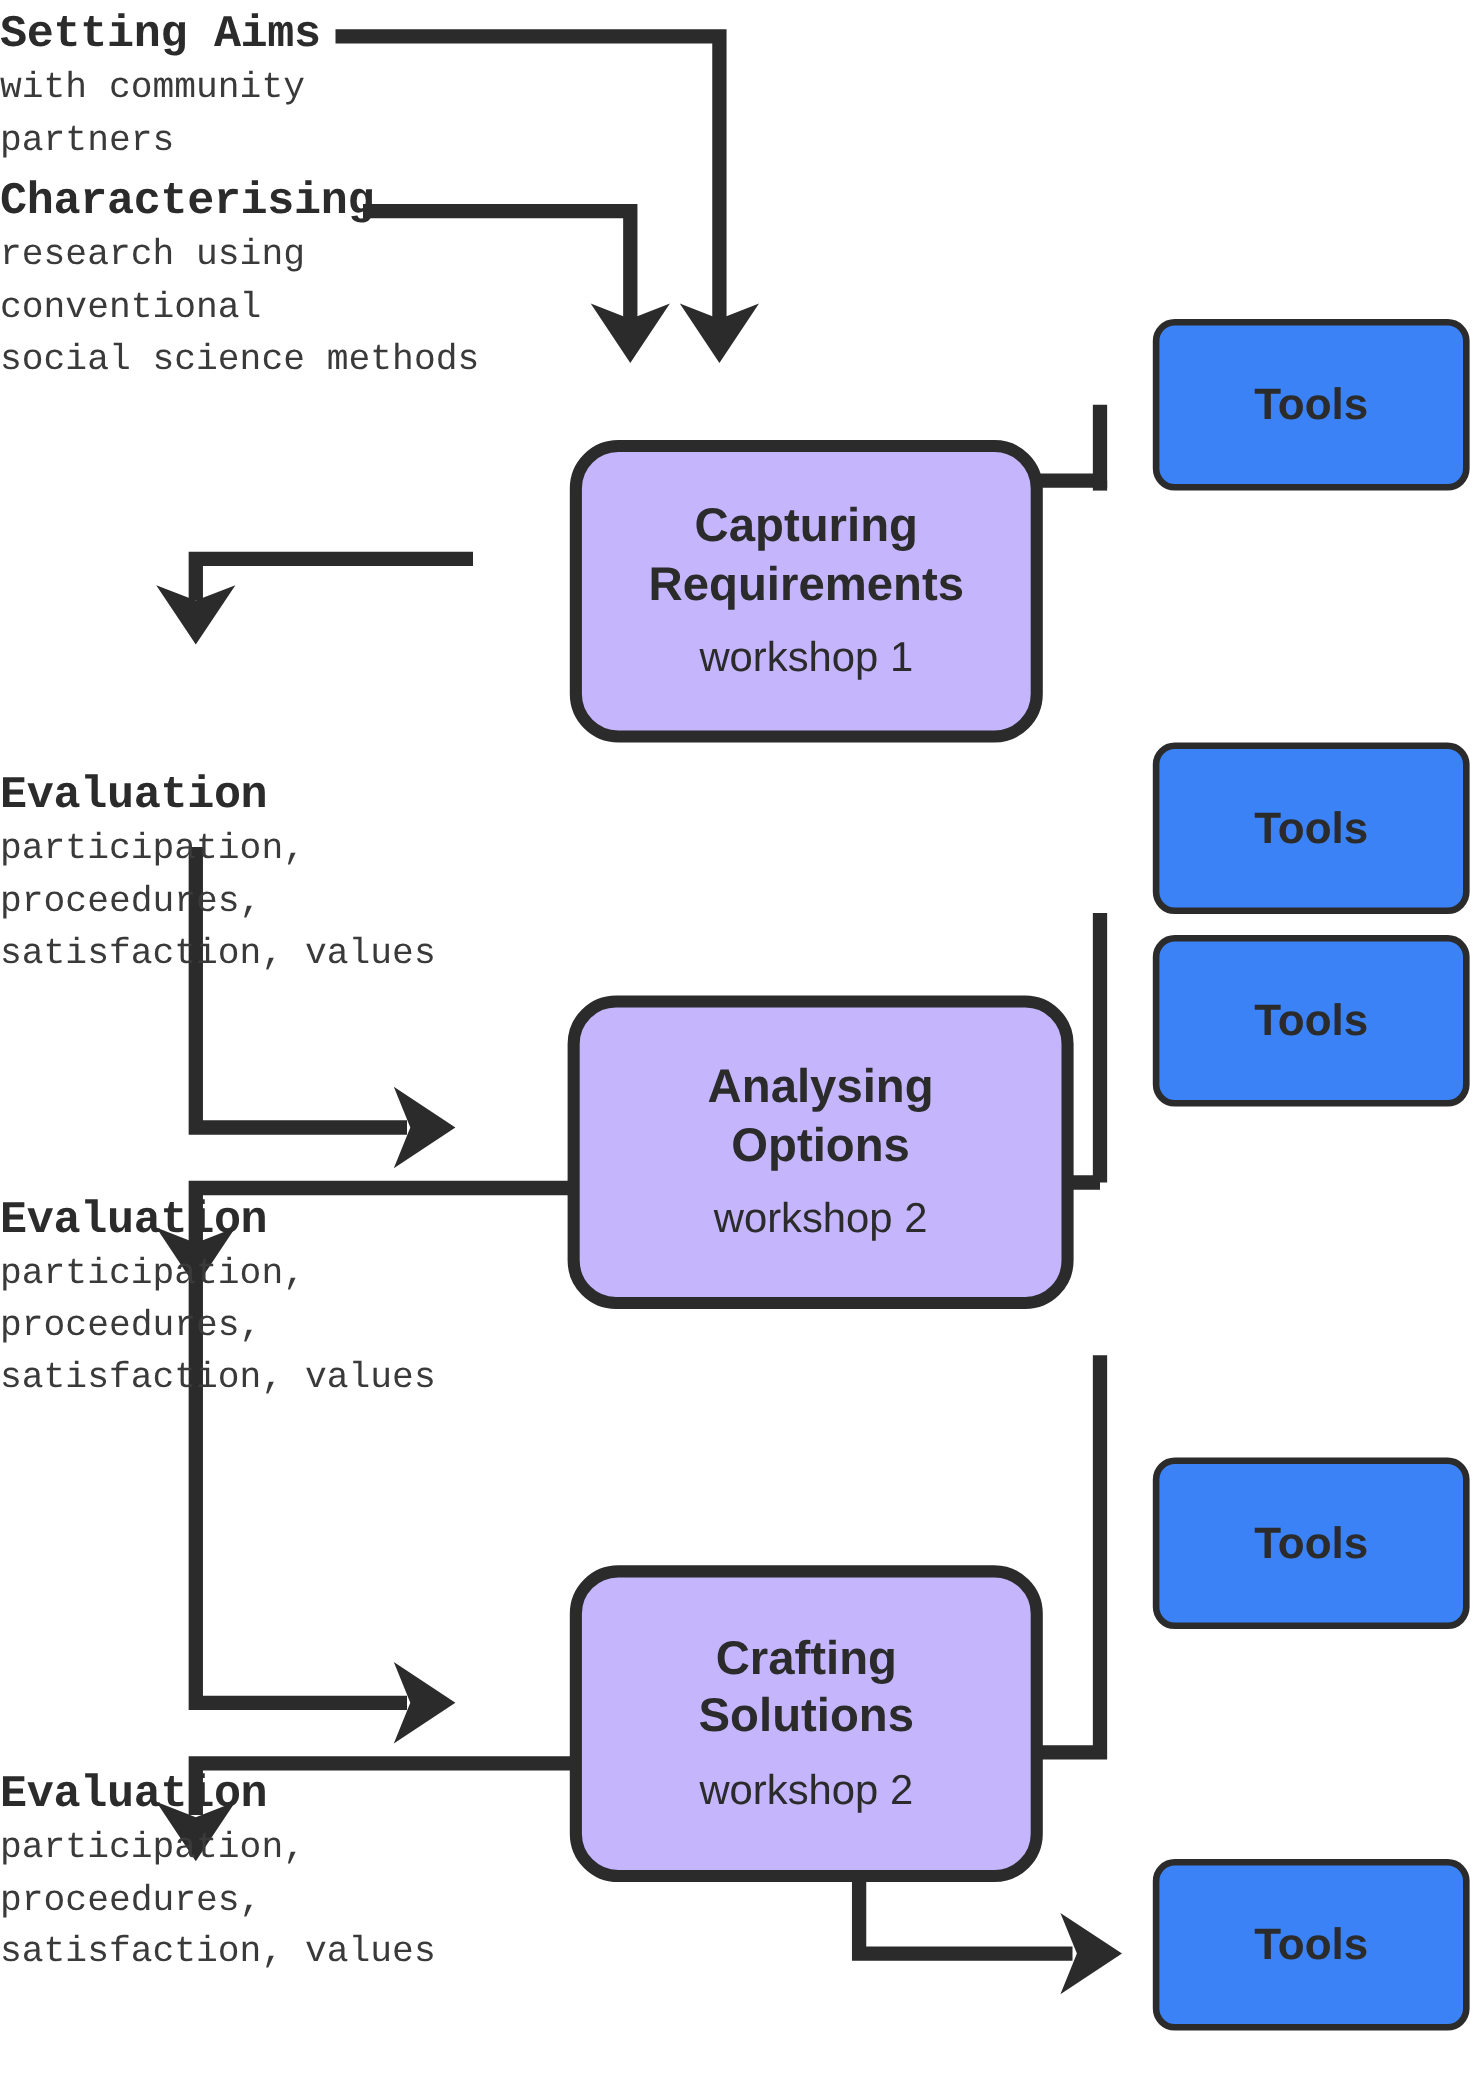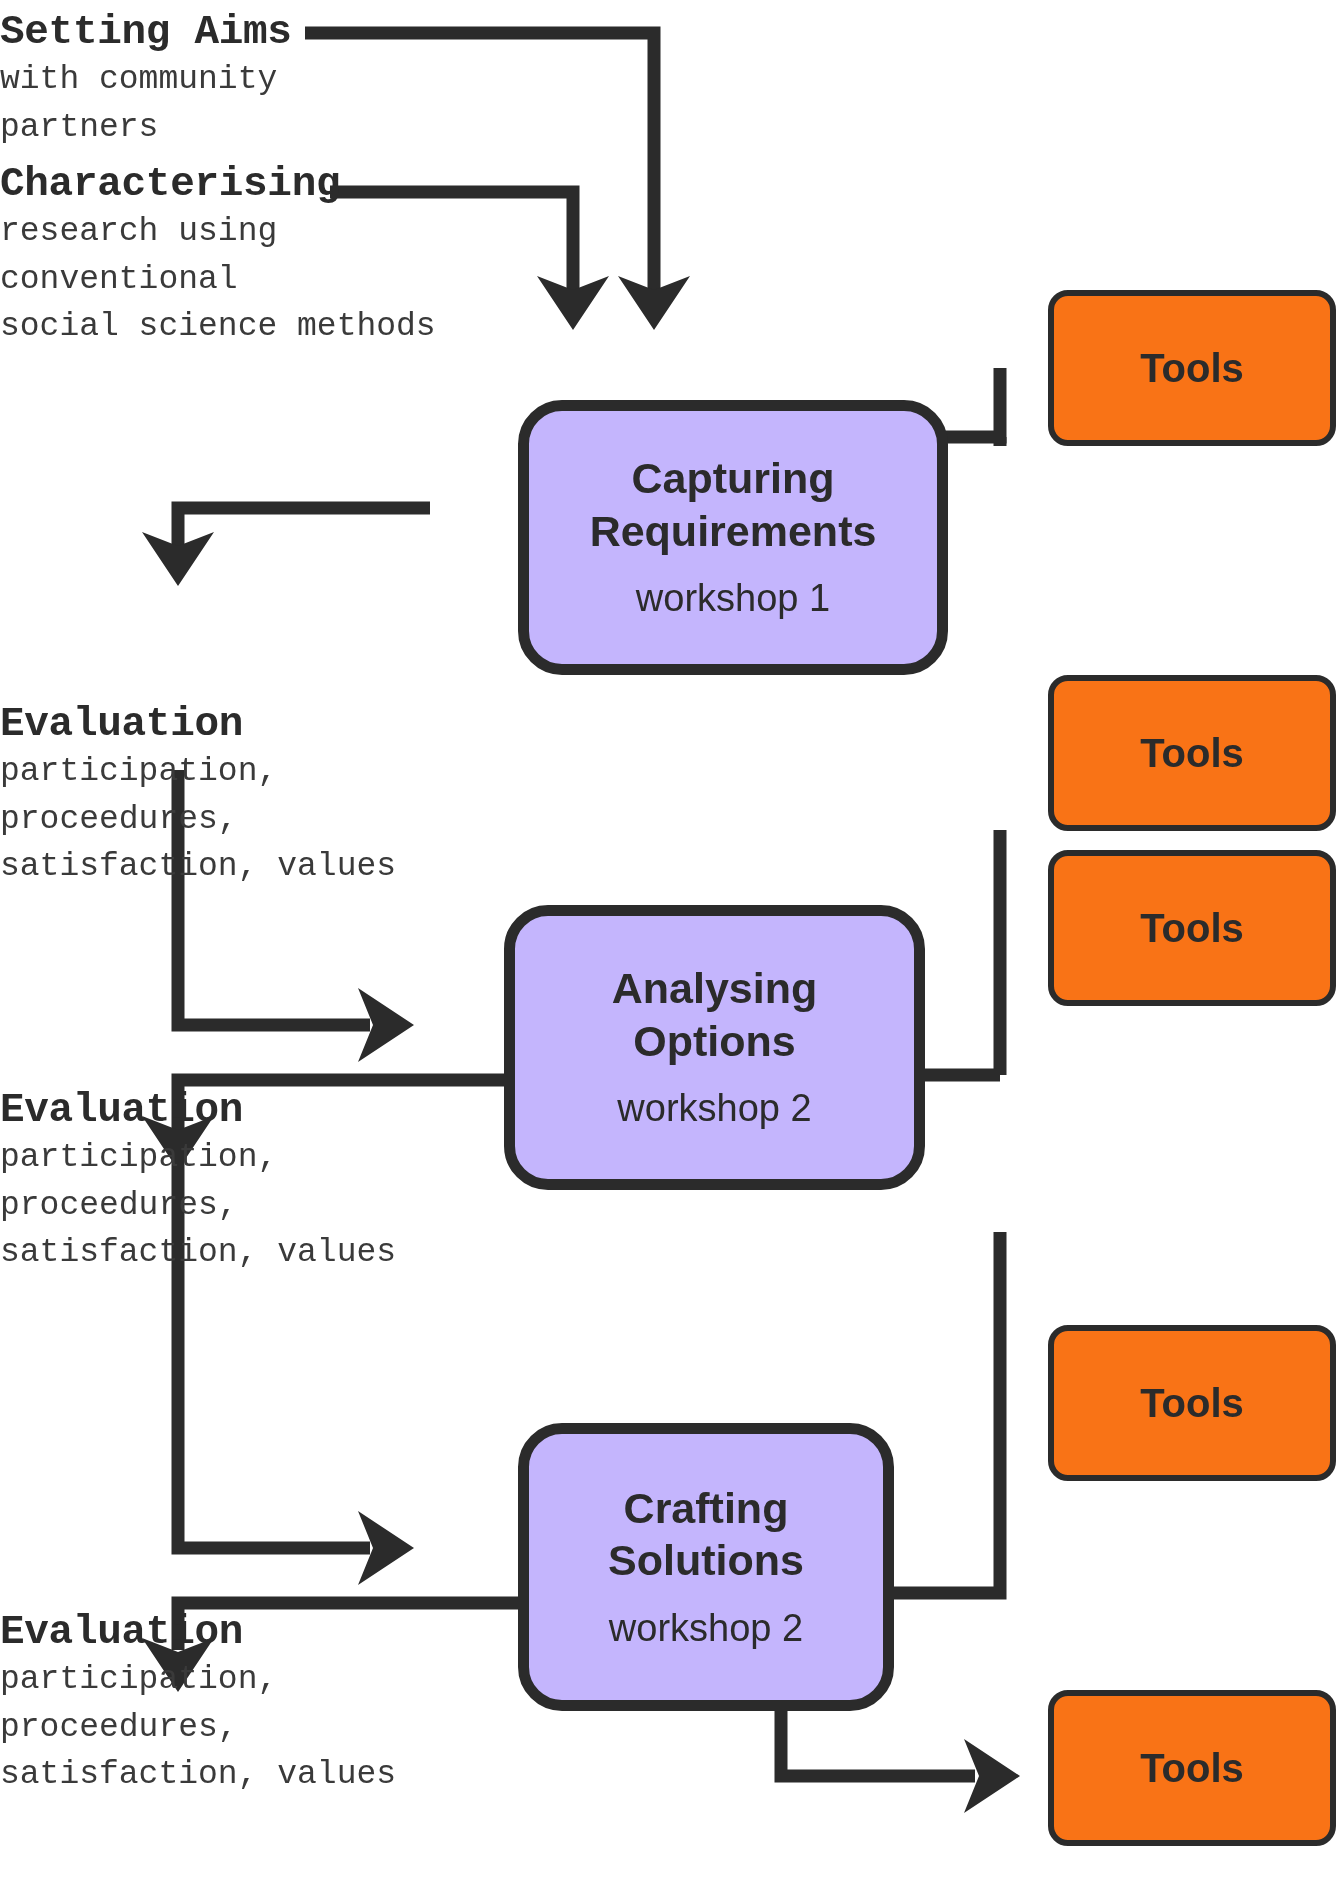--- a/index.html
+++ b/index.html
@@ -11,21 +11,21 @@
   .txtblock{position:absolute;font-family:Liberation Mono, monospace;}
   .hd{font-weight:bold;font-size:41px;line-height:1.18;letter-spacing:-0.3px;color:#2b2b2b;white-space:nowrap;}
   .sub{font-weight:300;font-size:33px;line-height:1.44;color:#3a3a3a;white-space:nowrap;}
 
   .wsbox{position:absolute;box-sizing:border-box;background:#c4b5fd;
          border:11px solid #2b2b2b;border-radius:44px;
          display:flex;flex-direction:column;align-items:center;justify-content:center;}
   .wsbox .t1{font-weight:bold;font-size:43px;line-height:1.22;text-align:center;color:#2b2b2b;}
   .wsbox .t2{font-weight:300;font-size:38px;line-height:1.25;text-align:center;color:#2b2b2b;margin-top:18px;}
 
-  .toolbox{position:absolute;box-sizing:border-box;background:#f97316;
+  .toolbox{position:absolute;box-sizing:border-box;background:#3b82f6;
            border:6px solid #2b2b2b;border-radius:20px;
            display:flex;align-items:center;justify-content:center;}
   .toolbox span{font-weight:bold;font-size:40px;color:#2b2b2b;}
 </style>
 </head>
 <body>
 
 <div id="stage">
 
   <svg class="wires" viewBox="0 0 1340 1893">
@@ -134,27 +134,27 @@
     <div class="sub">proceedures,</div>
     <div class="sub">satisfaction, values</div>
   </div>
 
   <div class="wsbox" style="left:518px; top:400px; width:430px; height:275px;">
     <div class="t1">Capturing</div>
     <div class="t1">Requirements</div>
     <div class="t2">workshop 1</div>
   </div>
 
-  <div class="wsbox" style="left:504px; top:905px; width:421px; height:285px;">
+  <div class="wsbox" style="left:516px; top:905px; width:460px; height:285px;">
     <div class="t1">Analysing</div>
     <div class="t1">Options</div>
     <div class="t2">workshop 2</div>
   </div>
 
-  <div class="wsbox" style="left:518px; top:1423px; width:376px; height:288px;">
+  <div class="wsbox" style="left:518px; top:1423px; width:430px; height:288px;">
     <div class="t1">Crafting</div>
     <div class="t1">Solutions</div>
     <div class="t2">workshop 2</div>
   </div>
 
   <div class="toolbox" style="left:1048px; top:290px; width:288px; height:156px;">
     <span>Tools</span>
   </div>
 
   <div class="toolbox" style="left:1048px; top:675px; width:288px; height:156px;">

